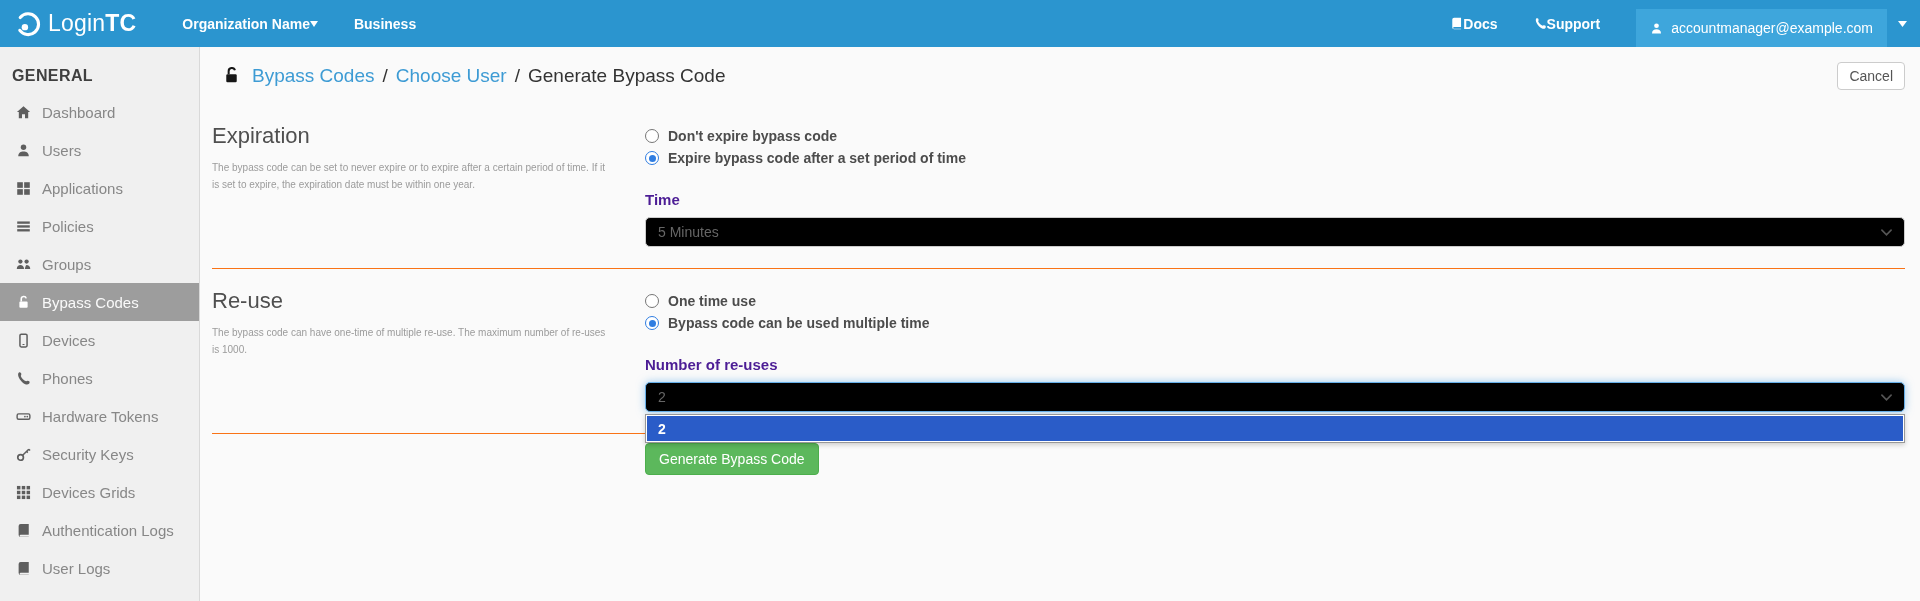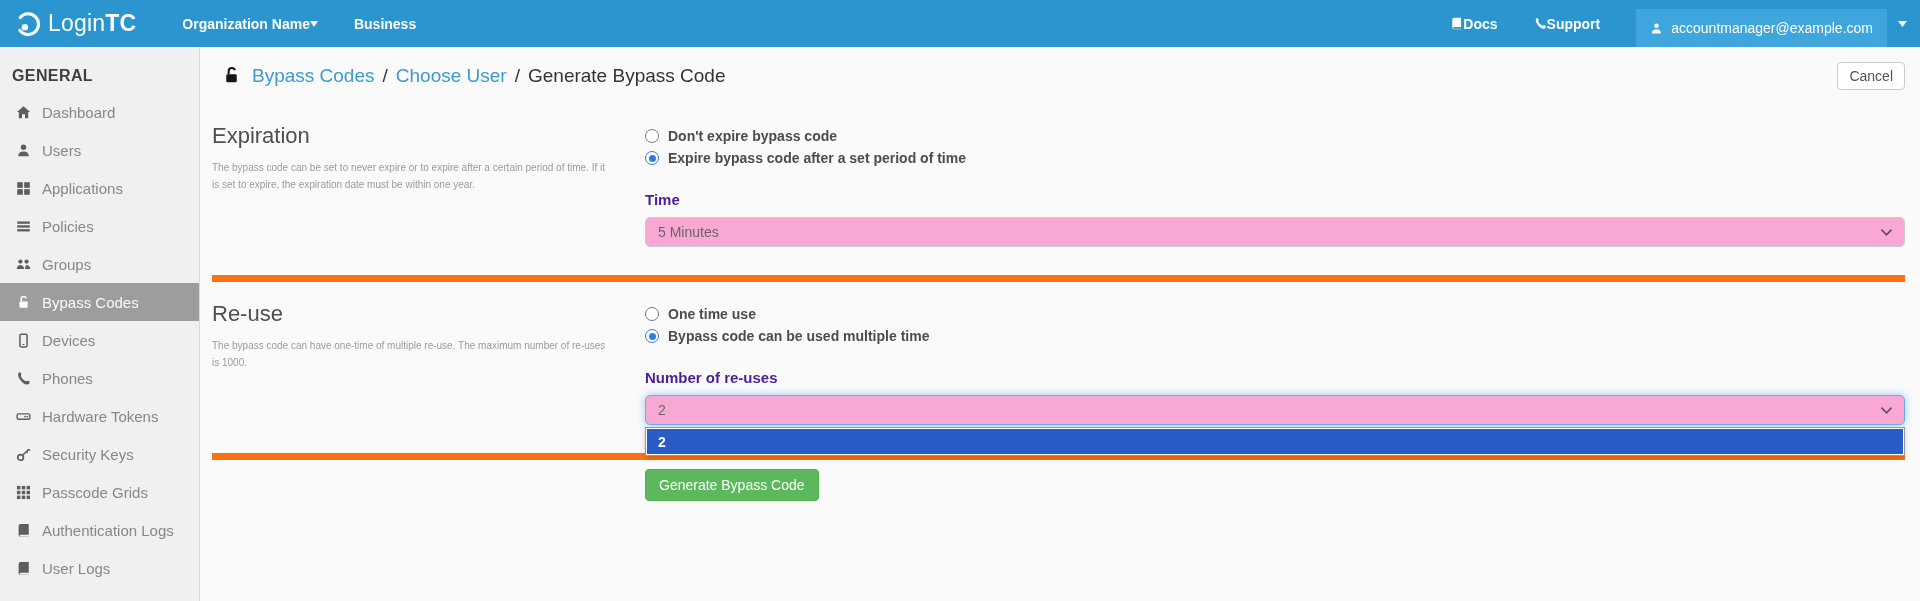--- a/index.html
+++ b/index.html
@@ -48,32 +48,32 @@
   .bc-lock{color:#161616;margin:0 11px 0 10px;display:flex}
   .bc-lock svg{width:19px;height:19px}
   .breadcrumb{font-size:19px;display:flex;align-items:center}
   .crumb.link{color:var(--link);cursor:pointer}
   .crumb.current{color:#333}
   .sep{color:#333;margin:0 8px}
   .cancel{margin-left:auto;background:#fff;border:1px solid #ccc;border-radius:4px;color:#555;
           font-size:14px;padding:5px 11px;cursor:pointer;font-family:inherit}
 
   
-  .form-section{display:flex;border-bottom:7px solid #f97316;padding-bottom:28px}
+  .form-section{display:flex;border-bottom:1px solid #f97316;padding-bottom:21px}
   .left-col{width:433px;flex:none;padding-right:20px}
   .left-col h2{font-size:22px;font-weight:400;color:#4f4f4f;margin:19px 0 10px}
   .desc{font-size:10px;color:#9b9b9b;line-height:17px;margin:0;max-width:400px}
   .right-col{flex:1;padding-top:24px;position:relative}
   .radio-row{display:flex;align-items:center;margin-bottom:6px;cursor:pointer}
   .radio{width:14px;height:14px;border-radius:50%;border:1px solid #767676;background:#fff;margin-right:9px;position:relative;flex:none}
   .radio.checked{border-color:var(--radio-blue)}
   .radio.checked::after{content:'';position:absolute;inset:2.5px;border-radius:50%;background:var(--radio-blue)}
   .radio-label{font-size:14px;font-weight:700;color:#4c4c4c}
   .field-label{display:block;font-size:15px;font-weight:700;color:#4c1d95;margin:25px 0 9px}
-  .select{height:30px;border:1px solid #ccc;border-radius:5px;background:#f9a8d4;display:flex;align-items:center;
+  .select{height:30px;border:1px solid #ccc;border-radius:5px;background:#000000;display:flex;align-items:center;
           justify-content:space-between;padding:0 12px;font-size:14px;color:#666;position:relative;cursor:pointer}
   .select .chev{display:flex;color:#555}
   .select.focused{border-color:var(--focus);box-shadow:0 0 8px rgba(102,175,233,.65)}
   .dropdown{position:absolute;top:32px;left:0;right:0;background:#fff;border:1px solid #979797;
             box-shadow:0 2px 5px rgba(0,0,0,.18);padding:1px;z-index:5}
   .option{height:25px;display:flex;align-items:center;padding-left:11px;font-size:14px;cursor:pointer}
   .option.highlighted{background:var(--option-blue);color:#fff;font-weight:700}
 
   .form-footer{padding:9px 0 0 433px}
   .submit{background:var(--green);border:1px solid #4cae4c;color:#fff;font-size:14px;
@@ -242,21 +242,21 @@
               <rect x="6.15" y="1" width="3.7" height="3.7"></rect>
               <rect x="11.3" y="1" width="3.7" height="3.7"></rect>
               <rect x="1" y="6.15" width="3.7" height="3.7"></rect>
               <rect x="6.15" y="6.15" width="3.7" height="3.7"></rect>
               <rect x="11.3" y="6.15" width="3.7" height="3.7"></rect>
               <rect x="1" y="11.3" width="3.7" height="3.7"></rect>
               <rect x="6.15" y="11.3" width="3.7" height="3.7"></rect>
               <rect x="11.3" y="11.3" width="3.7" height="3.7"></rect>
             </svg>
           </span>
-          <span class="lbl">Passcode Grids</span>
+          <span class="lbl">Devices Grids</span>
         </li>
         <li>
           <span class="icon">
             <svg viewBox="0 0 16 16" fill="currentColor">
               <path d="M5 1h8.6v11.4H5a1.1 1.1 0 0 0 0 2.2h8.6V15H5a2.2 2.2 0 0 1-2.2-2.2V3.2A2.2 2.2 0 0 1 5 1z"></path>
             </svg>
           </span>
           <span class="lbl">Authentication Logs</span>
         </li>
         <li>

